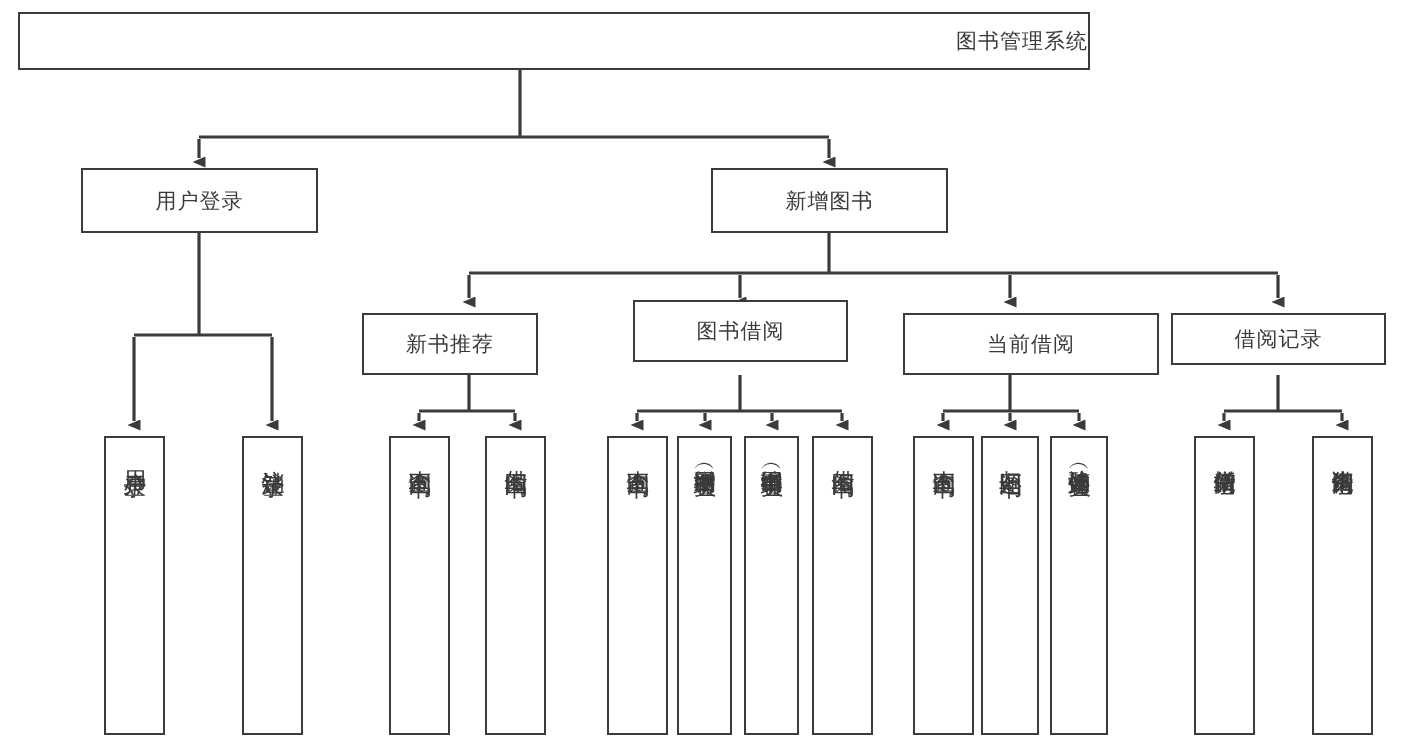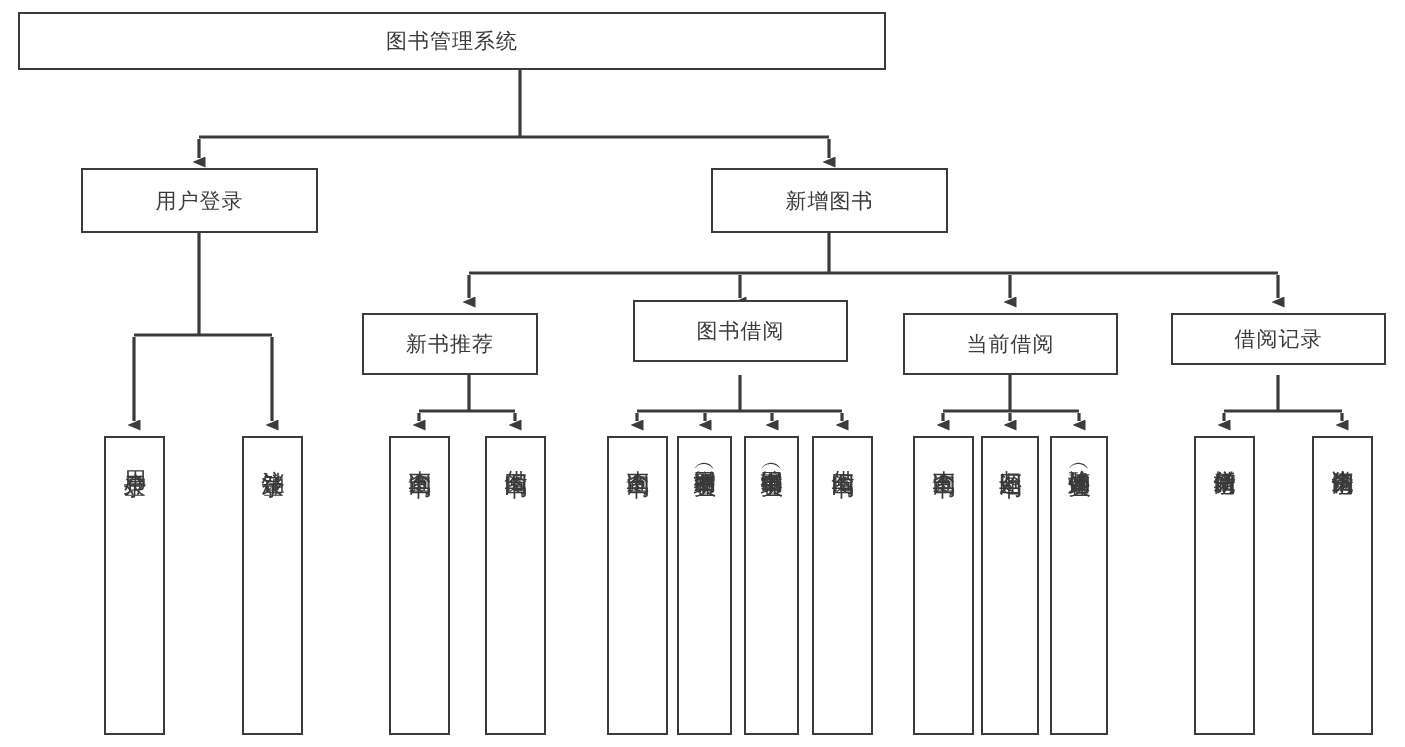--- a/index.html
+++ b/index.html
@@ -120,38 +120,38 @@
       <path d="M1010,413 L1010,421" marker-end="url(#arrow)"></path>
       <path d="M1079,413 L1079,421" marker-end="url(#arrow)"></path>
 
       <path d="M1278,375 L1278,411"></path>
       <path d="M1224,411 L1342,411"></path>
       <path d="M1224,413 L1224,421" marker-end="url(#arrow)"></path>
       <path d="M1342,413 L1342,421" marker-end="url(#arrow)"></path>
     </g>
   </svg>
 
-  <div class="node h" style="left:18px; top:12px; width:868px; height:58px;">
+  <div class="node h" style="left:18px; top:12px; width:1072px; height:58px;justify-content:flex-end;">
     <span class="cap">图书管理系统</span>
   </div>
 
   <div class="node h" style="left:81px; top:168px; width:237px; height:65px;">
     <span class="cap">用户登录</span>
   </div>
   <div class="node h" style="left:711px; top:168px; width:237px; height:65px;">
     <span class="cap">新增图书</span>
   </div>
 
   <div class="node h" style="left:362px; top:313px; width:176px; height:62px;">
     <span class="cap">新书推荐</span>
   </div>
   <div class="node h" style="left:633px; top:300px; width:215px; height:62px;">
     <span class="cap">图书借阅</span>
   </div>
-  <div class="node h" style="left:903px; top:313px; width:215px; height:62px;">
+  <div class="node h" style="left:903px; top:313px; width:256px; height:62px;">
     <span class="cap">当前借阅</span>
   </div>
   <div class="node h" style="left:1171px; top:313px; width:215px; height:52px;">
     <span class="cap">借阅记录</span>
   </div>
 
   <div class="node leaf" style="left:104px; top:436px; width:61px; height:299px;">
     <span class="cap">用户登录</span>
   </div>
   <div class="node leaf" style="left:242px; top:436px; width:61px; height:299px;">

